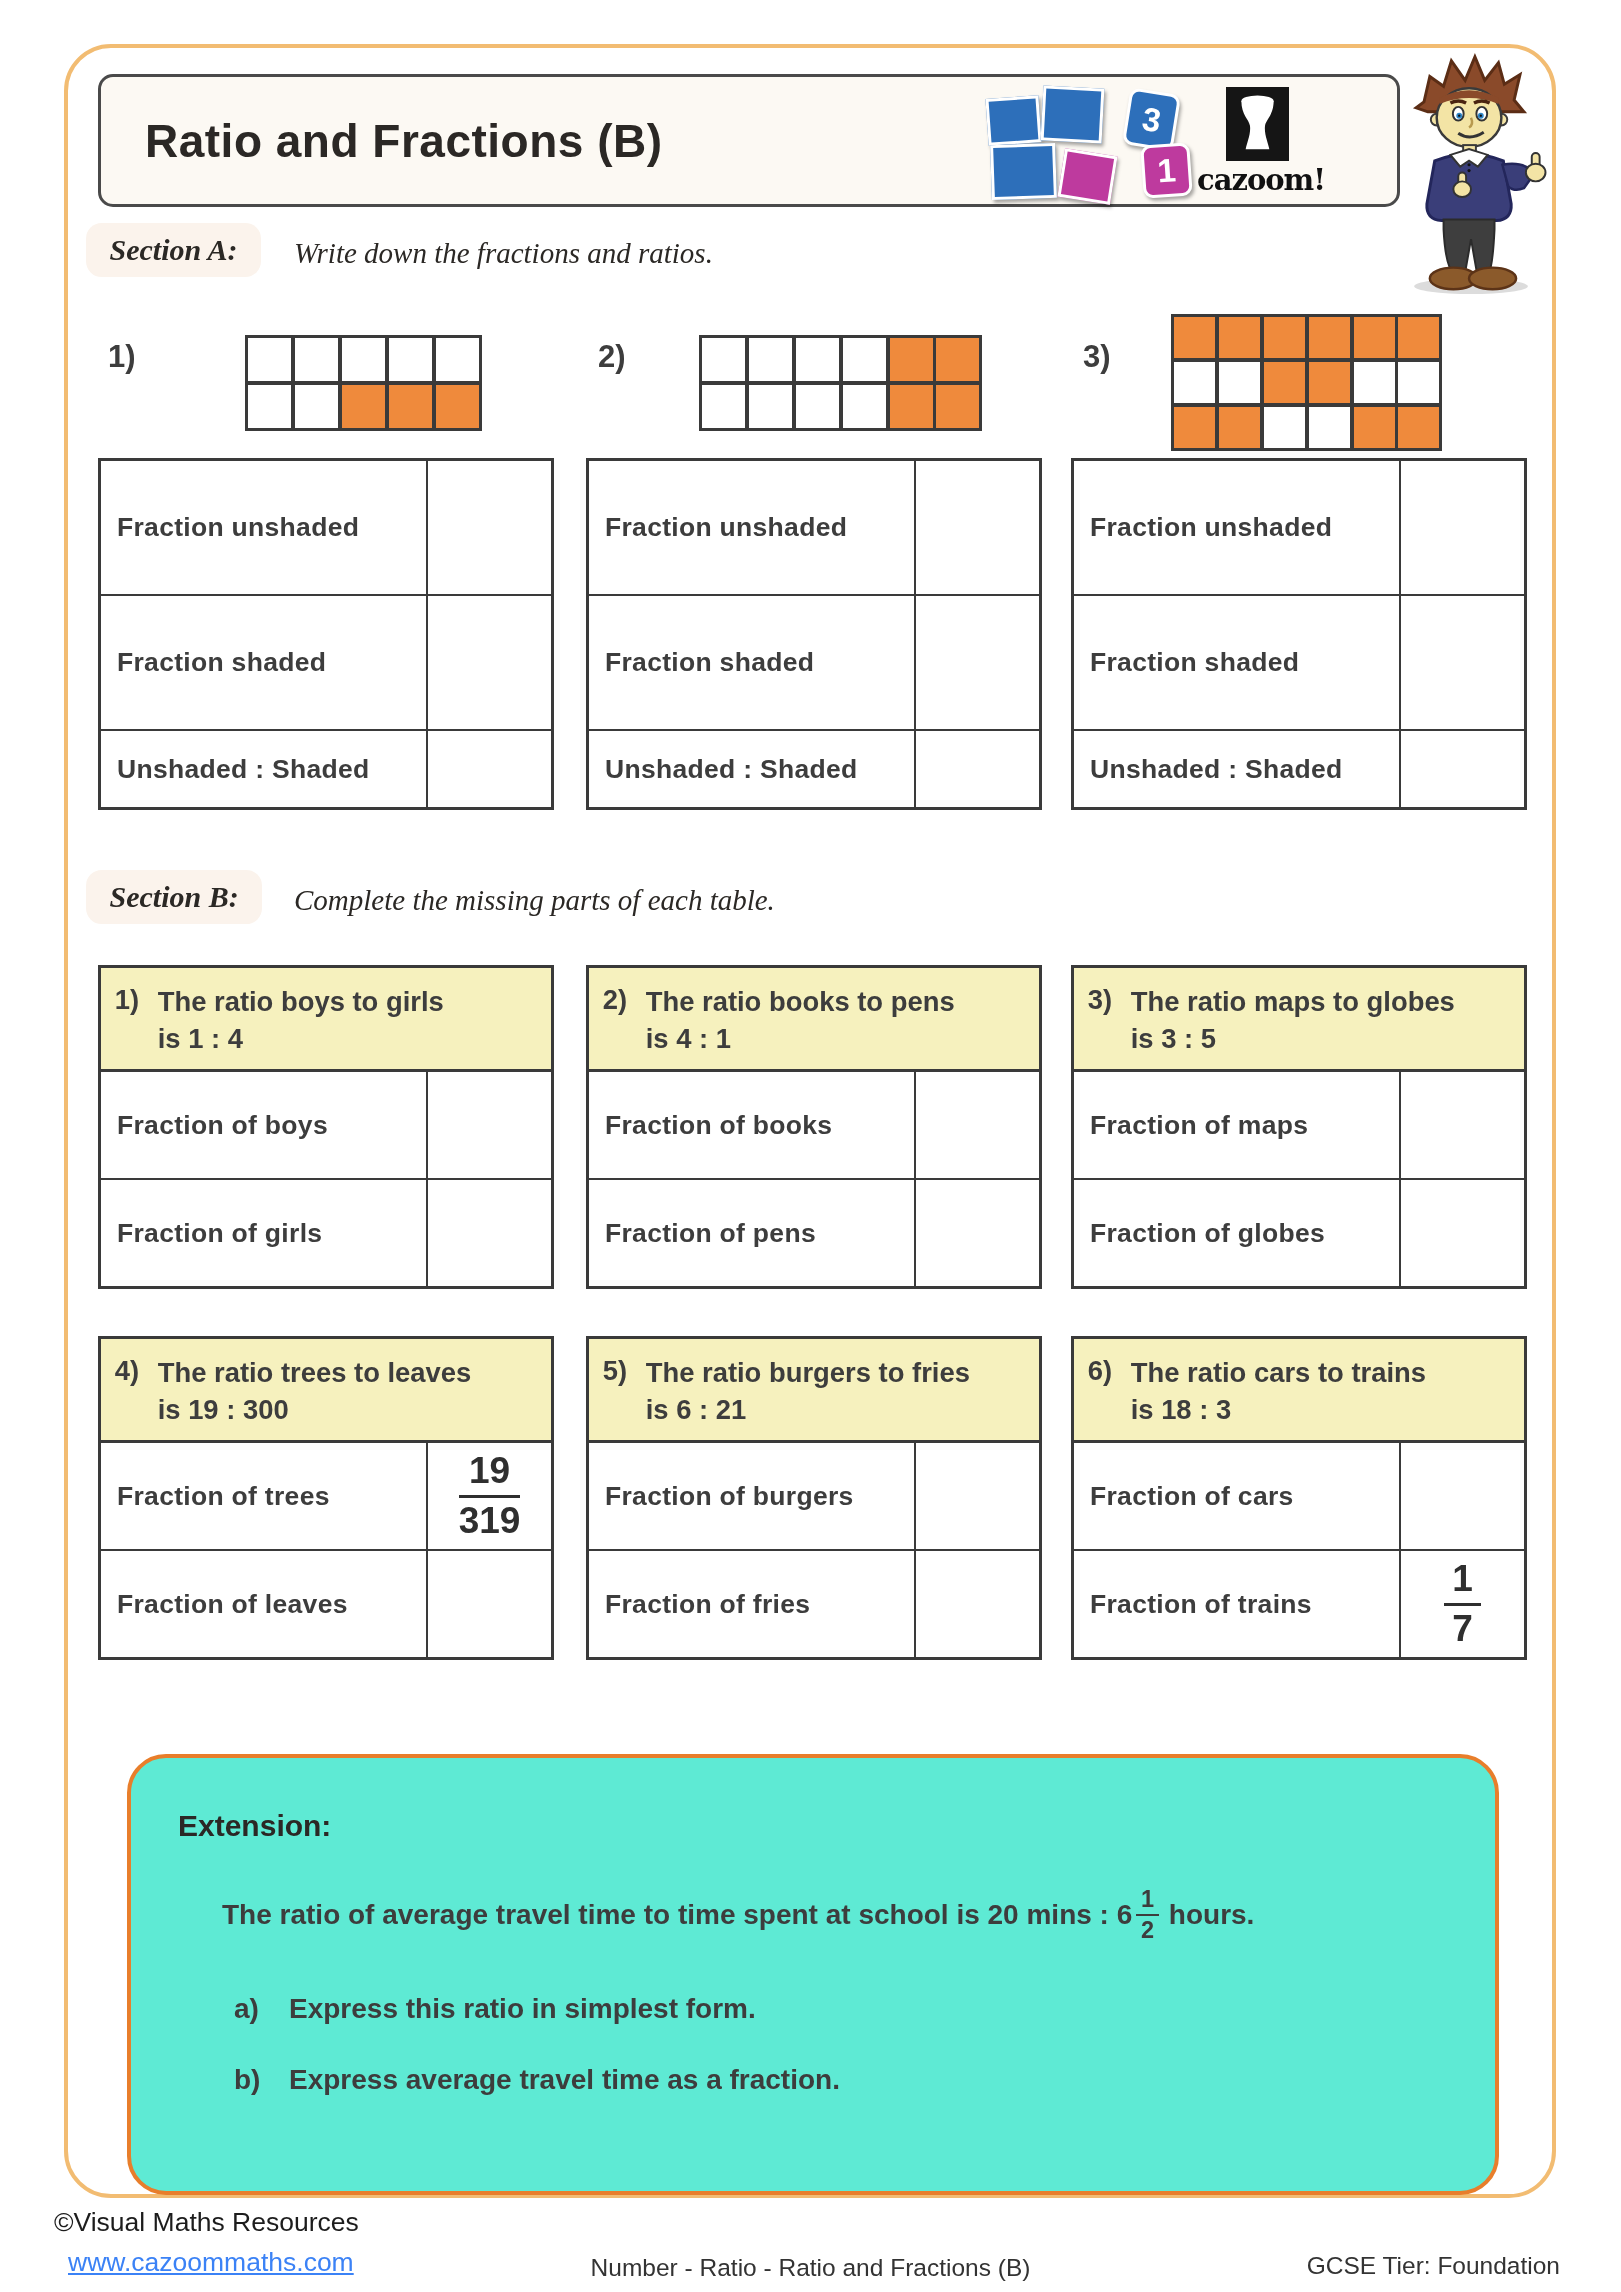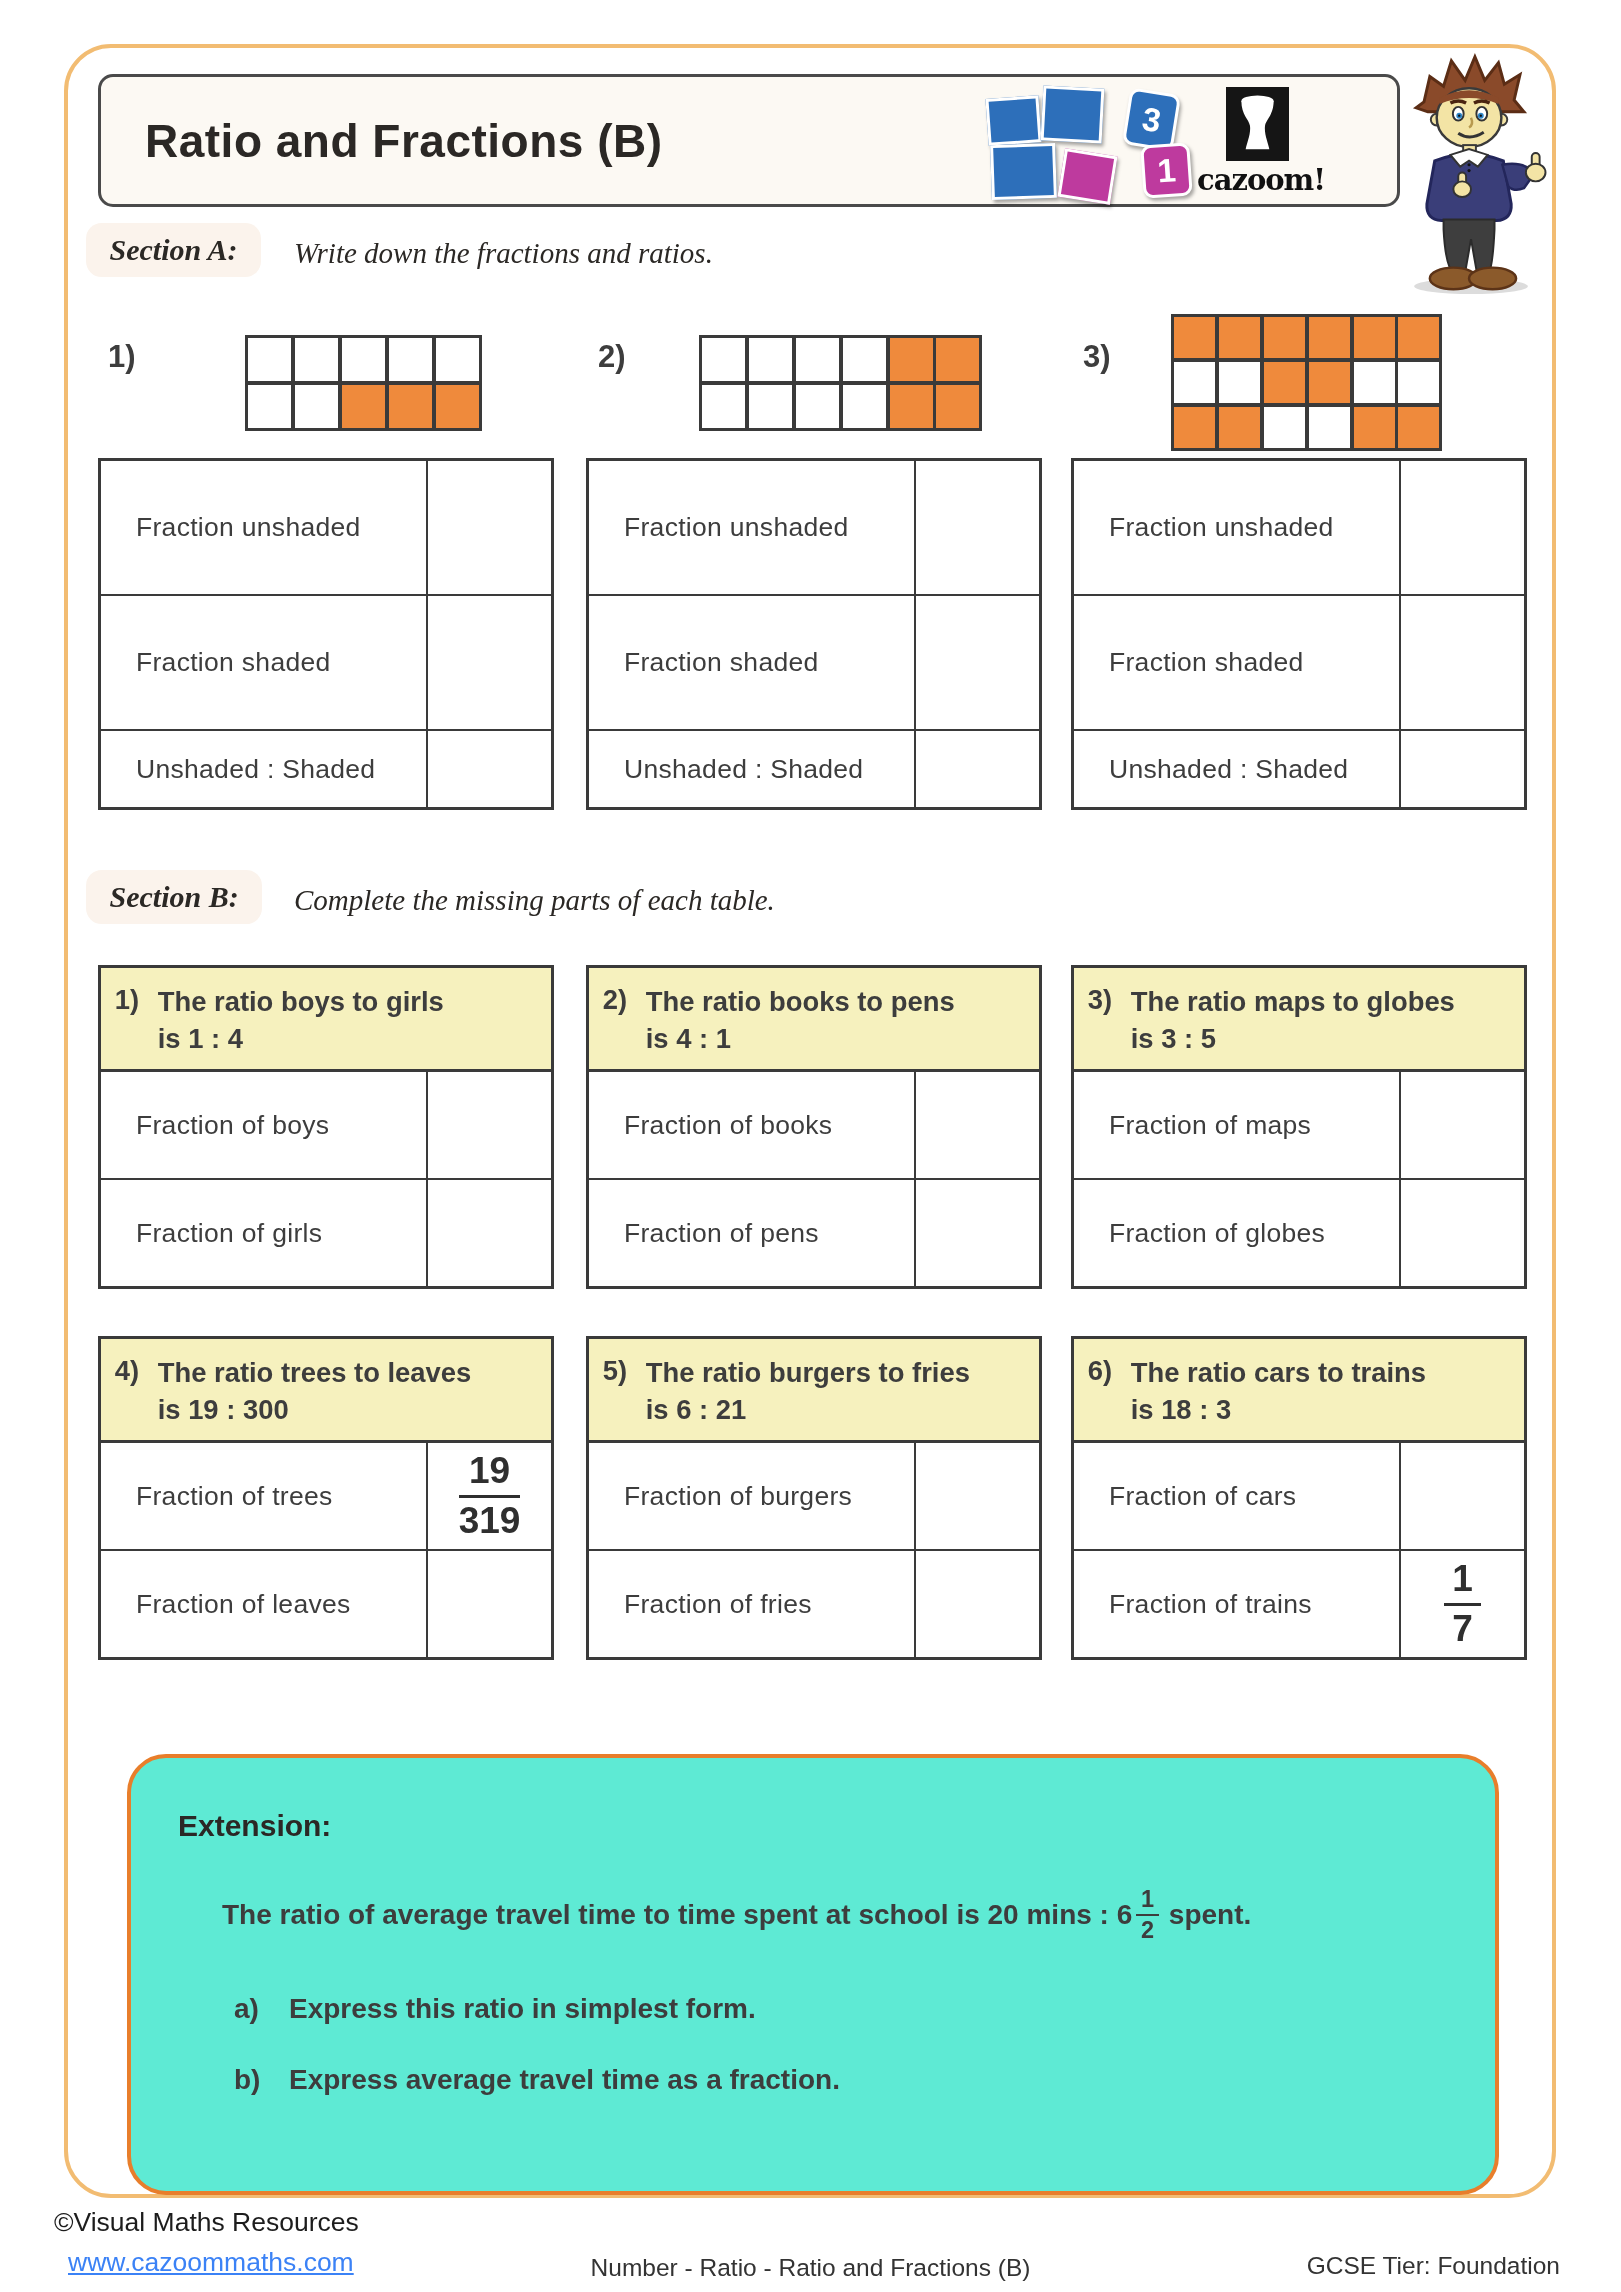--- a/index.html
+++ b/index.html
@@ -32,21 +32,21 @@
 
   
   .grid{position:absolute;display:grid;gap:3.9px;background:#3A3A3A;border:3.9px solid #3A3A3A;}
   .cell{background:#fff;}
 
   
   .ans-table{position:absolute;width:450px;background:#fff;border:3.9px solid #3A3A3A;}
   .ans-row{display:flex;height:133px;}
   .ans-row.topline{border-top:2.9px solid #3A3A3A;gap:8px;}
   .ans-row.short{height:76px;}
-  .row-label{flex:1;display:flex;align-items:center;padding-left:35px;font-weight:normal;font-size:26.5px;color:#3D3D3D;letter-spacing:0.3px;}
+  .row-label{flex:1;display:flex;align-items:center;padding-left:16px;font-weight:bold;font-size:26.5px;color:#3D3D3D;letter-spacing:0.3px;}
   .answer-cell{width:123px;border-left:2.9px solid #3A3A3A;display:flex;align-items:center;justify-content:center;}
 
   
   .b-table{position:absolute;width:450px;background:#fff;border:3.9px solid #3A3A3A;}
   .b-head{display:flex;padding:15.7px 7.8px 11.8px 13.7px;border-bottom:3.9px solid #3A3A3A;min-height:73px;}
   .b-num{font-weight:bold;font-size:27.4px;color:#3D3D3D;width:43px;flex:none;}
   .b-lines{font-weight:bold;font-size:27.4px;color:#3D3D3D;line-height:1.35;}
   .b-row{display:flex;height:106px;}
   .b-row.topline{border-top:2.9px solid #3A3A3A;}
 
@@ -342,21 +342,21 @@
     </div>
 
   <div class="ext-box">
     <div class="ext-label">Extension:</div>
     <div class="ext-intro">
       <span>The ratio of average travel time to time spent at school is 20 mins : 6</span>
       <span class="frac-sm">
         <span class="num">1</span>
         <span class="den">2</span>
       </span>
-      <span>spent.</span>
+      <span>hours.</span>
     </div>
     <div class="ext-item ext-item-a">
       <span class="tag">a)</span>
       <span>Express this ratio in simplest form.</span>
     </div>
     <div class="ext-item ext-item-b">
       <span class="tag">b)</span>
       <span>Express average travel time as a fraction.</span>
     </div>
   </div>

